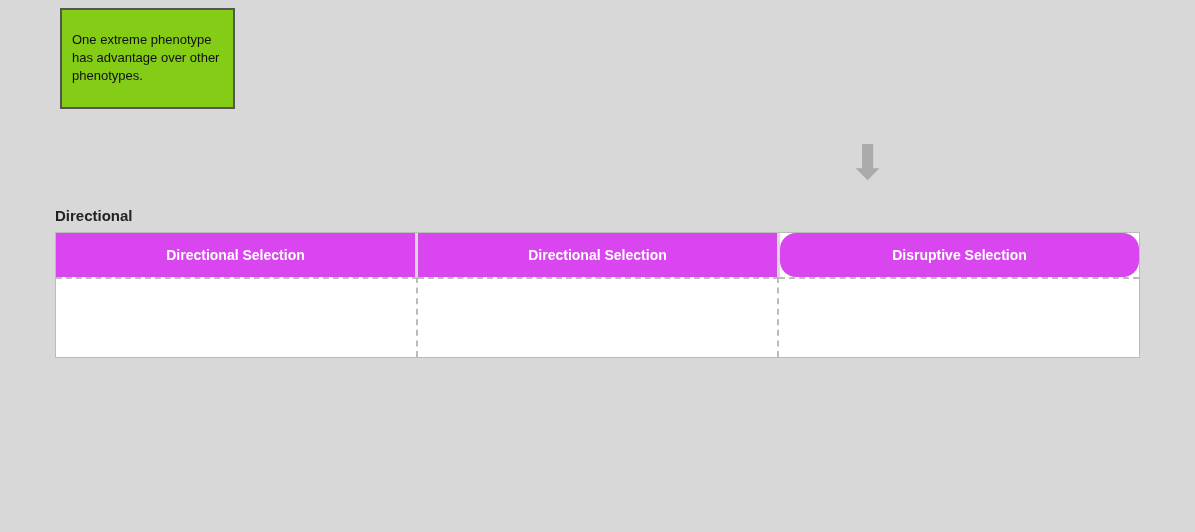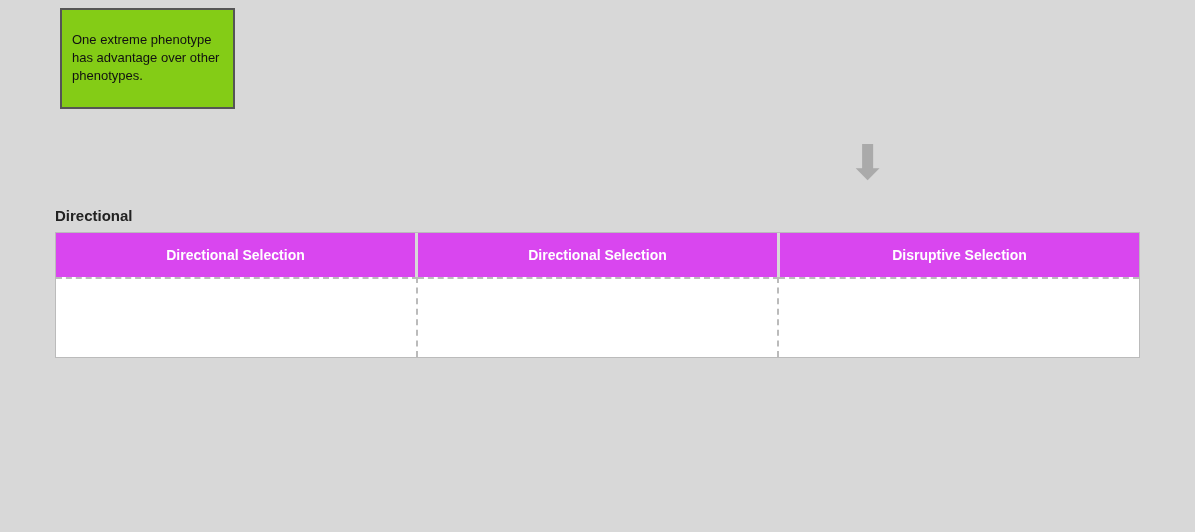--- a/index.html
+++ b/index.html
@@ -77,20 +77,21 @@
       color: #fff;
       font-weight: bold;
       font-size: 14px;
       text-align: center;
       padding: 14px 4px;
       border-right: 3px solid #d8d8d8;
     }
 
     .category-header-cell:last-child {
       border-right: none;
+      border-radius: 16px;
     }
 
     .categories-body-row {
       display: flex;
       flex-direction: row;
       min-height: 80px;
     }
 
     .category-body-cell {
       flex: 1;

